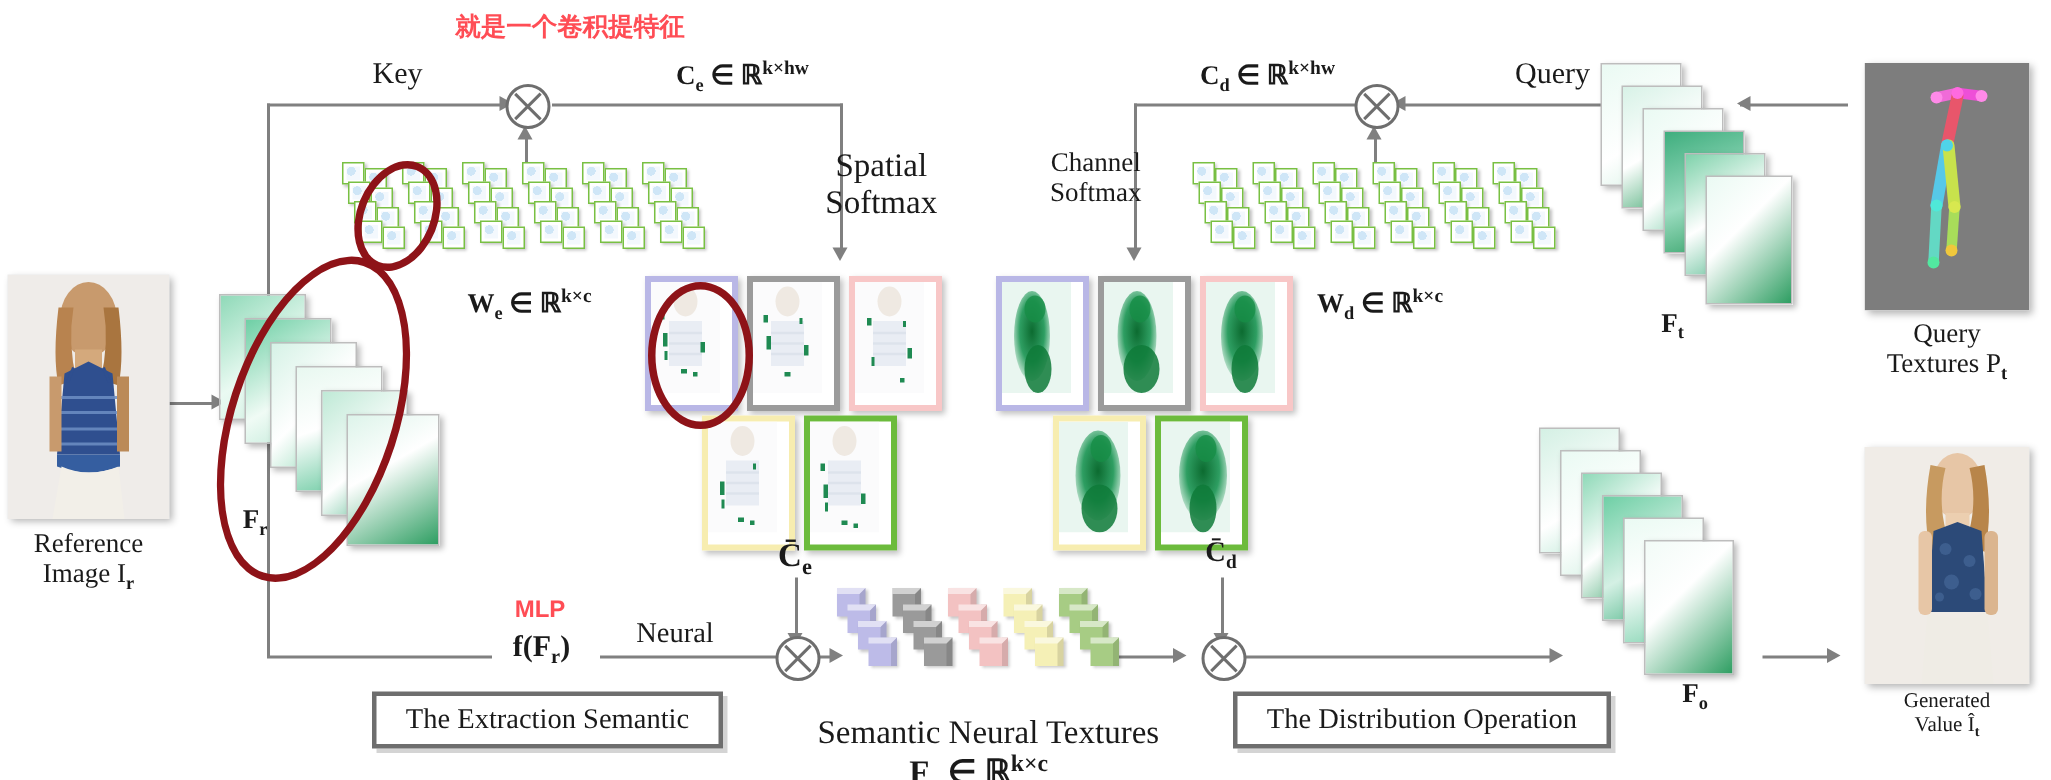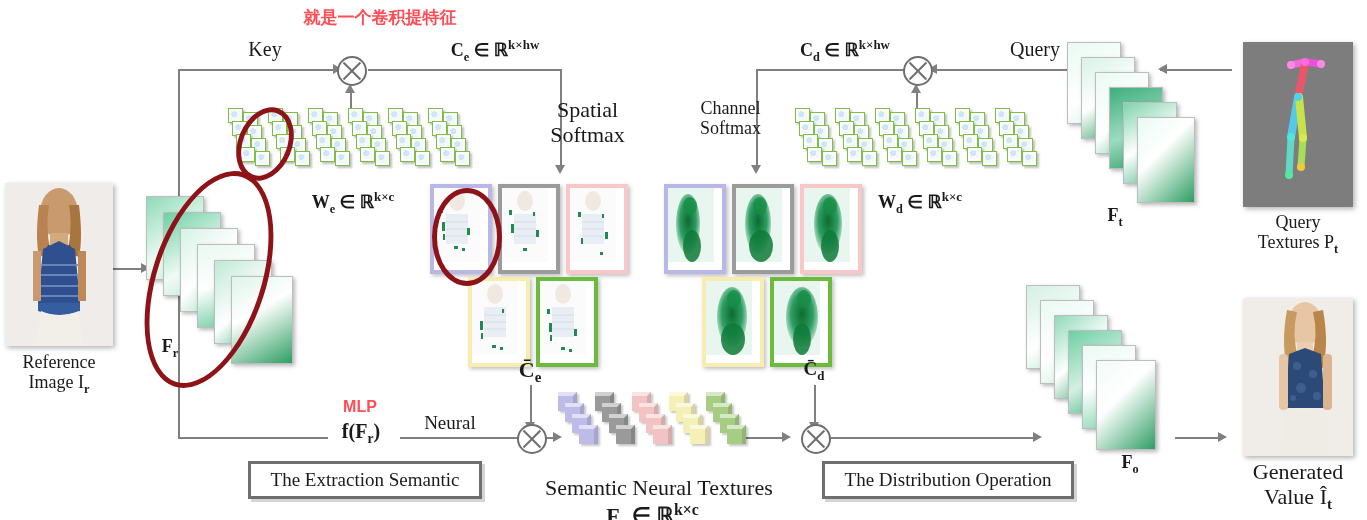--- a/index.html
+++ b/index.html
@@ -547,16 +547,16 @@
         <circle cx="70" cy="76" r="4"></circle>
       <circle cx="58" cy="90" r="5"></circle>
         <circle cx="74" cy="98" r="4"></circle>
       <circle cx="50" cy="100" r="3"></circle>
     </g>
     <path d="M42 110 Q62 118 82 110 L86 158 L38 158 Z" fill="#efece5"></path>
     <rect x="36" y="56" width="9" height="56" rx="4" fill="#e7c6a6"></rect>
     <rect x="80" y="56" width="9" height="56" rx="4" fill="#dbb58f"></rect>
   </svg>
 </div>
-<div class="lbl" style="left:1243px;top:460px;width:110px;font-size:22px;">
+<div class="lbl" style="left:1243px;top:460px;width:110px;font-size:14px;">
   <span>Generated</span><br>
   <span>Value Î</span><sub class="math">t</sub>
 </div>
 
 </body></html>

